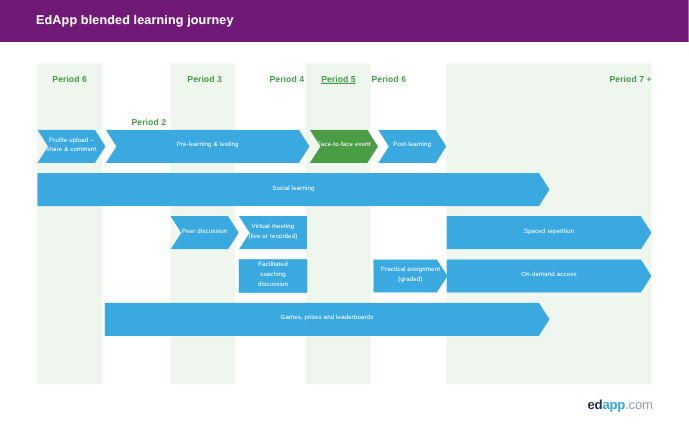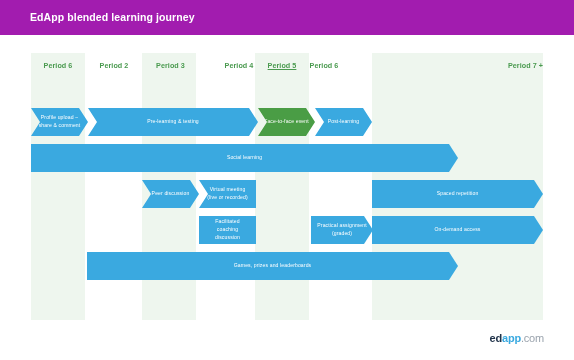--- a/index.html
+++ b/index.html
@@ -15,21 +15,21 @@
     font-family: "Liberation Sans", sans-serif;
     -webkit-font-smoothing: antialiased;
   }
 
   
   #header-bar {
     position: absolute;
     left: 0; top: 0;
     width: 574px;
     height: 35px;
-    background: #a21caf;
+    background: #701a75;
   }
   #header-title {
     position: absolute;
     left: 30px;
     top: 11px;
     font-size: 10.5px;
     font-weight: bold;
     color: #ffffff;
     letter-spacing: 0.1px;
     white-space: nowrap;
@@ -118,21 +118,21 @@
 </div>
 
 <div id="chart">
 
   <div class="col-band" style="left:31px;  width:54px;"></div>
   <div class="col-band" style="left:142px; width:54px;"></div>
   <div class="col-band" style="left:255px; width:54px;"></div>
   <div class="col-band" style="left:372px; width:171px;"></div>
 
   <div class="period-label" style="left:31px;  width:54px;">Period 6</div>
-  <div class="period-label" style="left:87px;  width:54px;">Period 2</div>
+  <div class="period-label" style="left:97px;  width:54px;margin-top:36px;">Period 2</div>
   <div class="period-label" style="left:142px; width:57px;">Period 3</div>
   <div class="period-label" style="left:212px; width:54px;">Period 4</div>
   <div class="period-label" style="left:255px; width:54px;text-decoration:underline;">Period 5</div>
   <div class="period-label" style="left:297px; width:54px;">Period 6</div>
   <div class="period-label" style="left:372px; width:171px;text-align:right;">Period 7 +</div>
 
   <div class="bar blue sh-chevron" style="left:31px; top:73px; width:57px;">
     <span class="bar-label">Profile upload – share &amp; comment</span>
   </div>
   <div class="bar blue sh-chevron" style="left:88px; top:73px; width:170px;">

